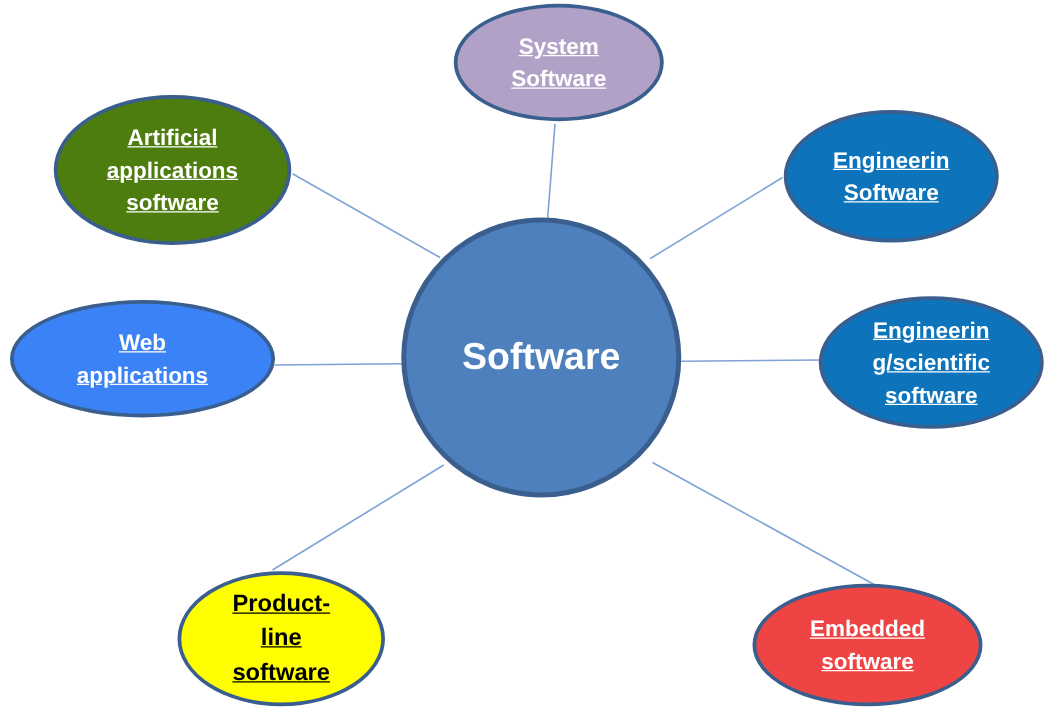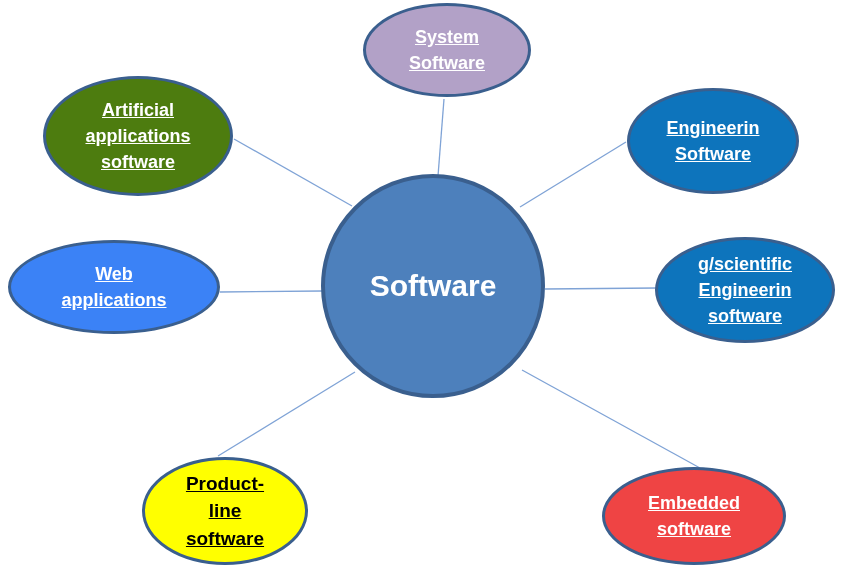--- a/index.html
+++ b/index.html
@@ -71,22 +71,22 @@
 
 <div class="node" style="left: 363px; top: 3px; width: 168px; height: 94px; background: rgb(178, 161, 199); color: rgb(255, 255, 255); font-size: 18px; border: 3px solid rgb(58, 95, 142);">
       <div class="node-line">System</div>
       <div class="node-line">Software</div>
     </div>
     <div class="node" style="left: 627px; top: 88px; width: 172px; height: 106px; background: rgb(13, 116, 188); color: rgb(255, 255, 255); font-size: 18px; border: 3px solid rgb(58, 95, 142);">
       <div class="node-line">Engineerin</div>
       <div class="node-line">Software</div>
     </div>
     <div class="node" style="left: 655px; top: 237px; width: 180px; height: 106px; background: rgb(13, 116, 188); color: rgb(255, 255, 255); font-size: 18px; border: 3px solid rgb(58, 95, 142);">
+      <div class="node-line">Engineerin</div>
       <div class="node-line">g/scientific</div>
-      <div class="node-line">Engineerin</div>
       <div class="node-line">software</div>
     </div>
     <div class="node" style="left: 602px; top: 467px; width: 184px; height: 98px; background: #ef4444; color: rgb(255, 255, 255); font-size: 18px; border: 3px solid rgb(58, 95, 142);">
       <div class="node-line">Embedded</div>
       <div class="node-line">software</div>
     </div>
     <div class="node" style="left: 142px; top: 457px; width: 166px; height: 108px; background: rgb(255, 255, 0); color: rgb(0, 0, 0); font-size: 19px; border: 3px solid rgb(58, 95, 142);">
       <div class="node-line">Product-</div>
       <div class="node-line">line</div>
       <div class="node-line">software</div>

